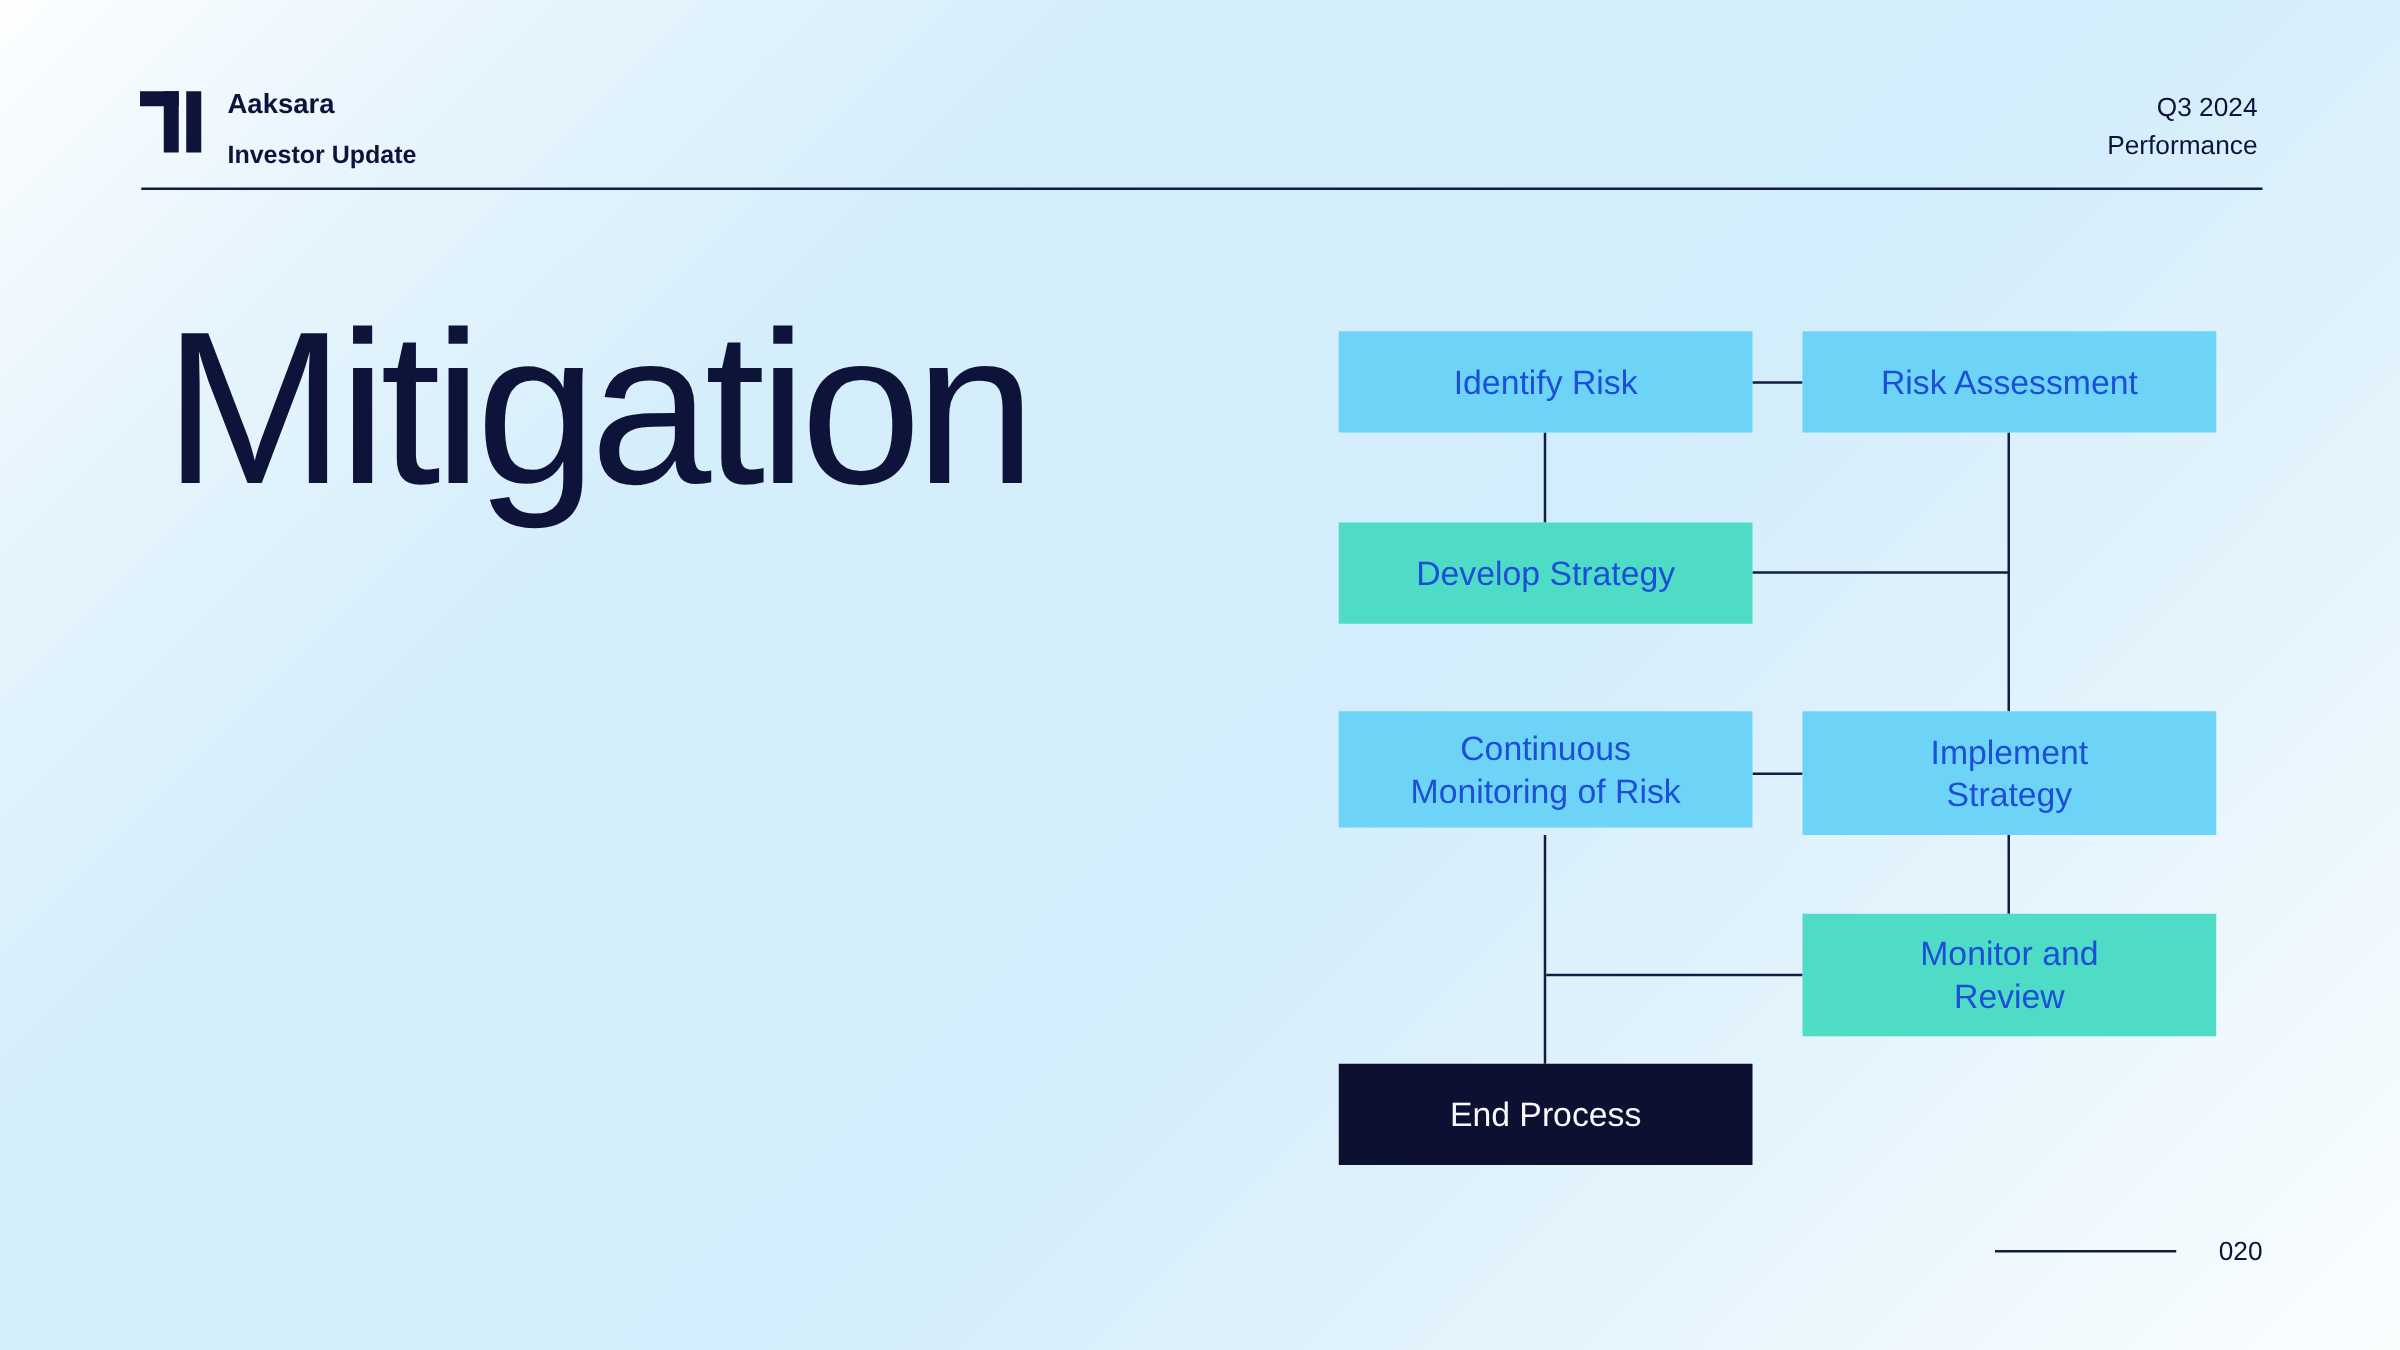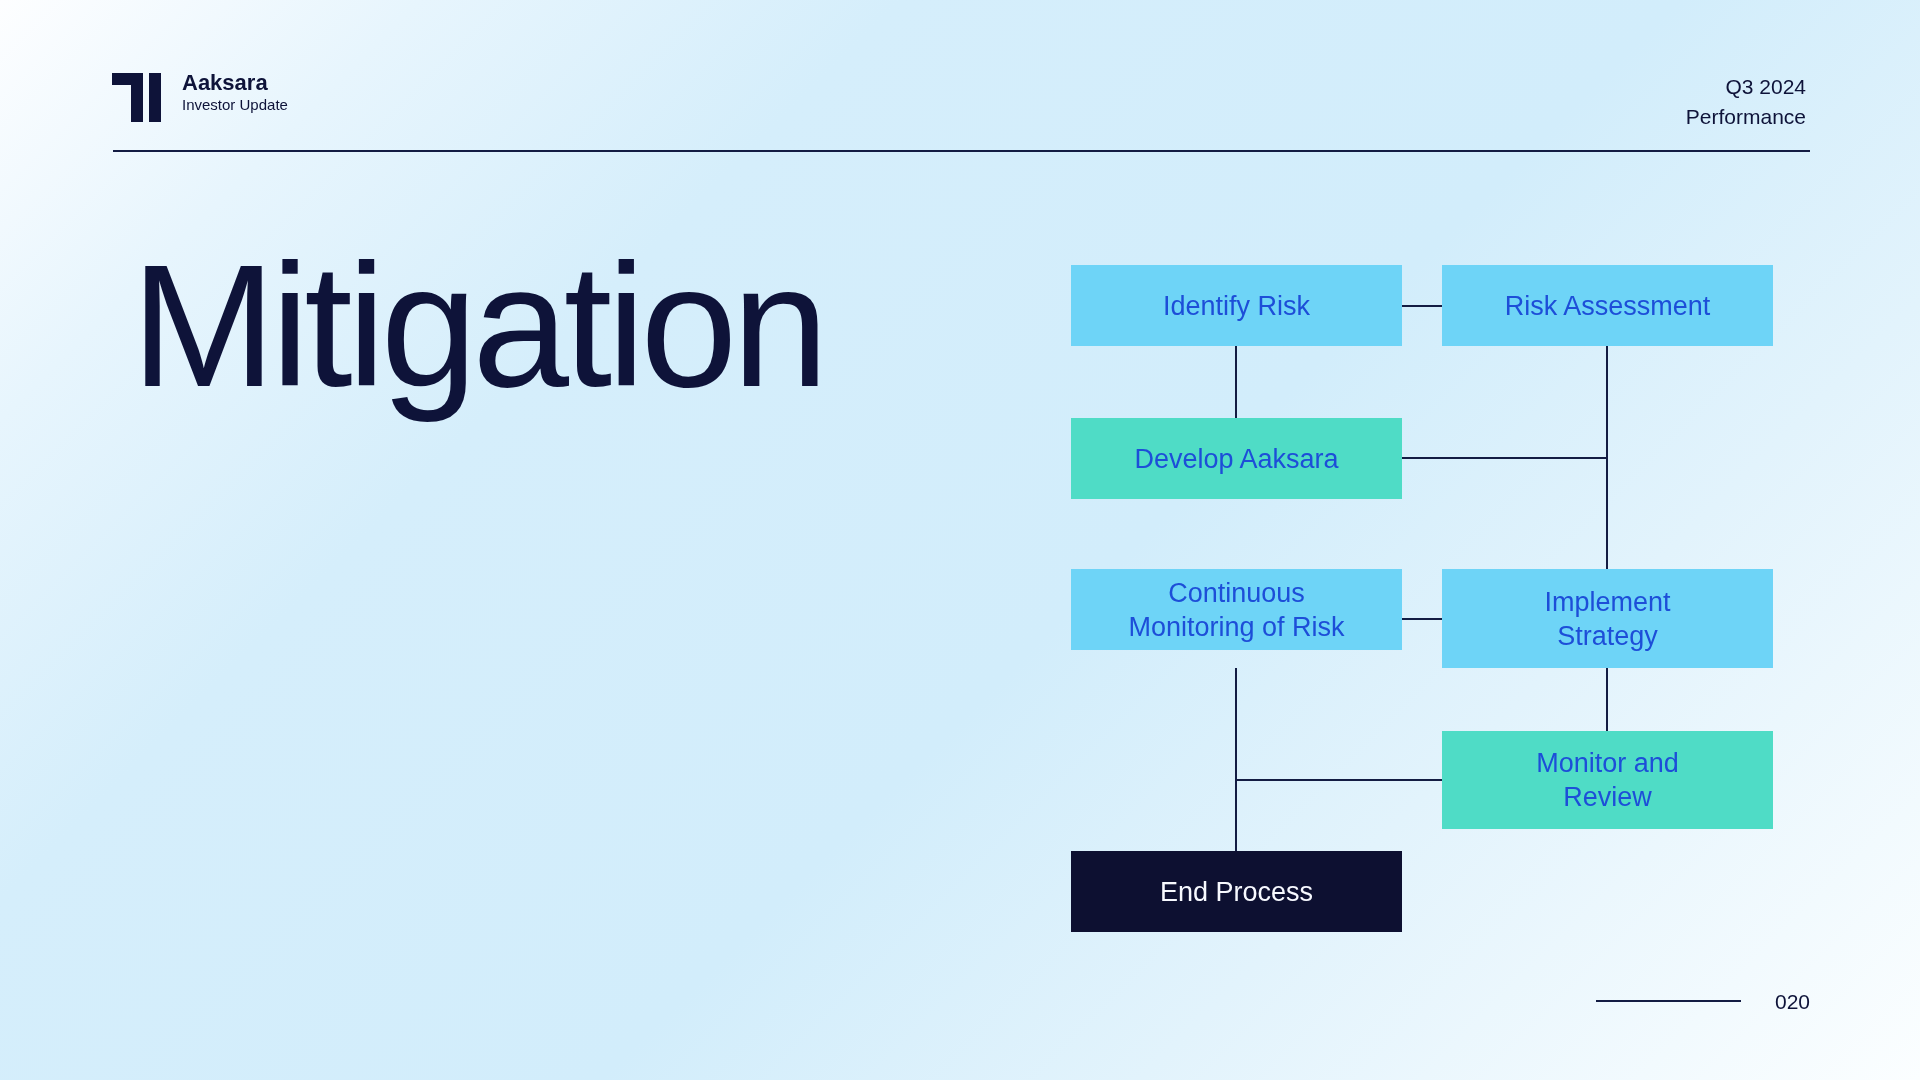--- a/index.html
+++ b/index.html
@@ -20,21 +20,21 @@
   }
 
   
   .logo { position: absolute; left: 112px; top: 73px; width: 50px; height: 50px; }
   .logo .bar { position: absolute; background: var(--navy, #0e1339); }
   .logo .bar-top   { left: 0;    top: 0; width: 31px; height: 12px; }
   .logo .bar-mid   { left: 19px; top: 0; width: 12px; height: 49px; }
   .logo .bar-right { left: 37px; top: 0; width: 12px; height: 49px; }
 
   .brand-name { position: absolute; left: 182px; top: 70px; font-size: 22px; font-weight: 700; }
-  .brand-sub  { position: absolute; left: 182px; top: 96px; font-size: 15px; font-weight: 400; }
+  .brand-sub  { position: absolute; left: 182px; top: 113px; font-size: 20px; font-weight: 700; }
 
   .header-meta {
     position: absolute; right: 114px; top: 72px;
     text-align: right; font-size: 21px; line-height: 30px;
   }
 
   .header-rule {
     position: absolute; left: 113px; top: 150px;
     width: 1697px; height: 2px; background: var(--line, #131c43);
   }
@@ -60,21 +60,21 @@
     text-align: center; font-size: 27px; line-height: 34px;
     color: #1d4ed8; white-space: pre-line;
   }
   .node.blue { background: var(--box-blue, #6ed4f7); }
   .node.teal { background: var(--box-teal, #4fdcc6); }
   .node.dark { background: var(--box-dark, #0d1031); color: #f7f9ff; }
 
   .n-identify   { left: 1071px; top: 265px; width: 331px; height: 81px; }
   .n-assess     { left: 1442px; top: 265px; width: 331px; height: 81px; }
   .n-develop    { left: 1071px; top: 418px; width: 331px; height: 81px; }
-  .n-monitoring { left: 1071px; top: 569px; width: 331px; height: 81px; }
+  .n-monitoring { left: 1071px; top: 569px; width: 331px; height: 93px; }
   .n-implement  { left: 1442px; top: 569px; width: 331px; height: 99px; }
   .n-review     { left: 1442px; top: 731px; width: 331px; height: 98px; }
   .n-end        { left: 1071px; top: 851px; width: 331px; height: 81px; }
 
   .edge { position: absolute; background: var(--line, #131c43); }
   .c1 { left: 1402px; top: 305px; width: 40px;  height: 2px; }
   .c2 { left: 1235px; top: 346px; width: 2px;   height: 72px; }
   .c3 { left: 1402px; top: 457px; width: 206px; height: 2px; }
   .c4 { left: 1606px; top: 346px; width: 2px;   height: 223px; }
   .c5 { left: 1402px; top: 618px; width: 40px;  height: 2px; }
@@ -127,21 +127,21 @@
     <div class="edge c7"></div>
     <div class="edge c8"></div>
 
     <div class="node blue n-identify">
       <span>Identify Risk</span>
     </div>
     <div class="node blue n-assess">
       <span>Risk Assessment</span>
     </div>
     <div class="node teal n-develop">
-      <span>Develop Aaksara</span>
+      <span>Develop Strategy</span>
     </div>
     <div class="node blue n-monitoring">
       <span>Continuous
 Monitoring of Risk</span>
     </div>
     <div class="node blue n-implement">
       <span>Implement
 Strategy</span>
     </div>
     <div class="node teal n-review">

